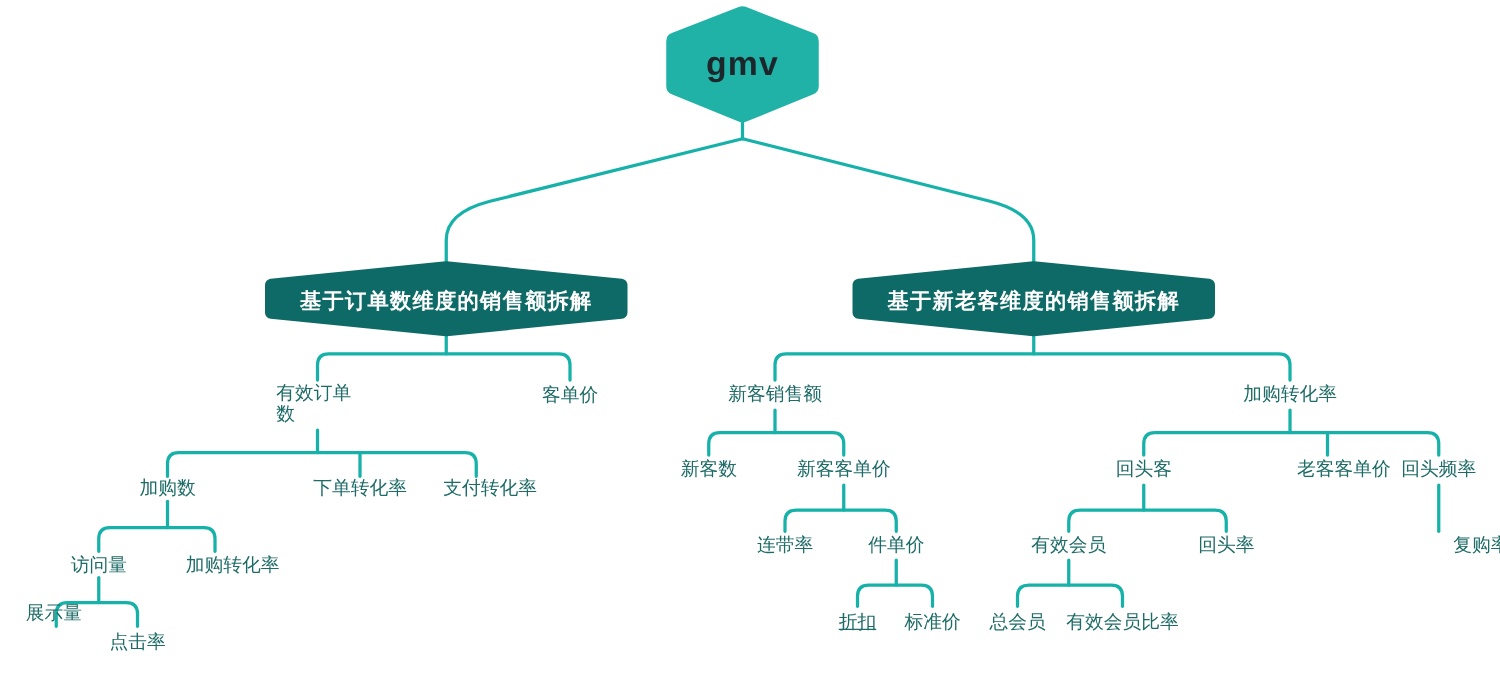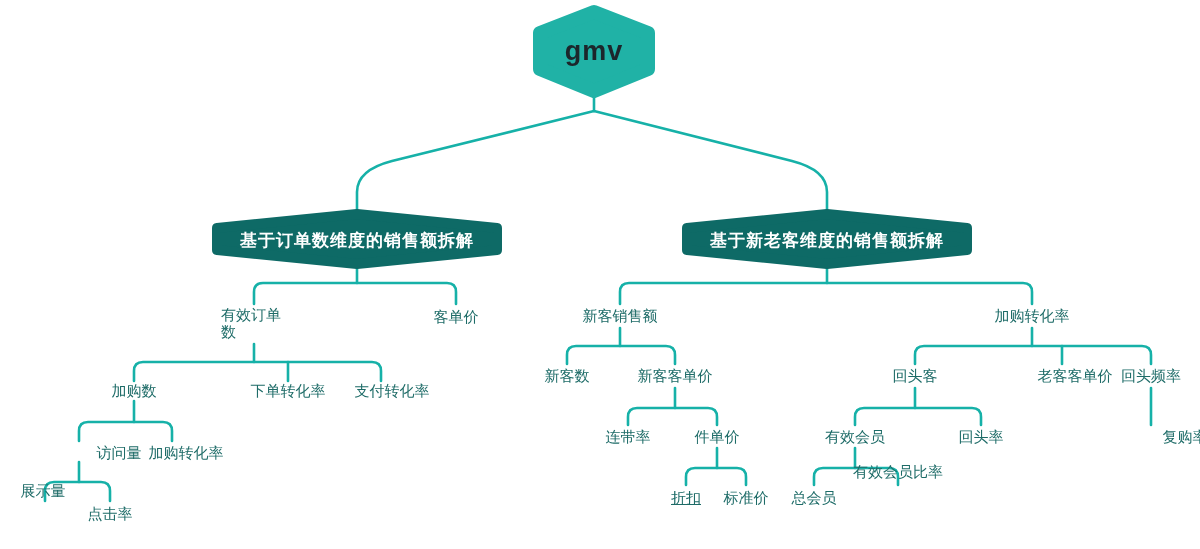--- a/index.html
+++ b/index.html
@@ -73,35 +73,35 @@
 
   <div class="root-label" style="left:594px;top:36px;">gmv</div>
   <div class="branch-label" style="left:357px;top:229px;">基于订单数维度的销售额拆解</div>
   <div class="branch-label" style="left:827px;top:229px;">基于新老客维度的销售额拆解</div>
 
   <div class="label wrap" style="left:254px;top:306px;">有效订单数</div>
   <div class="label" style="left:456px;top:308px;">客单价</div>
   <div class="label" style="left:134px;top:382px;">加购数</div>
   <div class="label" style="left:288px;top:382px;">下单转化率</div>
   <div class="label" style="left:392px;top:382px;">支付转化率</div>
-  <div class="label" style="left:79px;top:444px;margin-left:40px;">访问量</div>
+  <div class="label" style="left:79px;top:444px;">访问量</div>
   <div class="label" style="left:186px;top:444px;">加购转化率</div>
   <div class="label" style="left:43px;top:482px;">展示量</div>
   <div class="label" style="left:110px;top:505px;">点击率</div>
 
   <div class="label" style="left:620px;top:307px;">新客销售额</div>
   <div class="label" style="left:1032px;top:307px;">加购转化率</div>
   <div class="label" style="left:567px;top:367px;">新客数</div>
   <div class="label" style="left:675px;top:367px;">新客客单价</div>
   <div class="label" style="left:628px;top:428px;">连带率</div>
   <div class="label" style="left:717px;top:428px;">件单价</div>
   <div class="label" style="left:686px;top:489px;text-decoration:underline;">折扣</div>
   <div class="label" style="left:746px;top:489px;">标准价</div>
   <div class="label" style="left:915px;top:367px;">回头客</div>
   <div class="label" style="left:1062px;top:367px;margin-left:13px;">老客客单价</div>
   <div class="label" style="left:1151px;top:367px;">回头频率</div>
   <div class="label" style="left:855px;top:428px;">有效会员</div>
   <div class="label" style="left:981px;top:428px;">回头率</div>
   <div class="label" style="left:1152px;top:428px;margin-left:33px;">复购率</div>
   <div class="label" style="left:814px;top:489px;">总会员</div>
-  <div class="label" style="left:898px;top:463px;">有效会员比率</div>
+  <div class="label" style="left:898px;top:489px;">有效会员比率</div>
 
 </div>
 
 </body></html>

